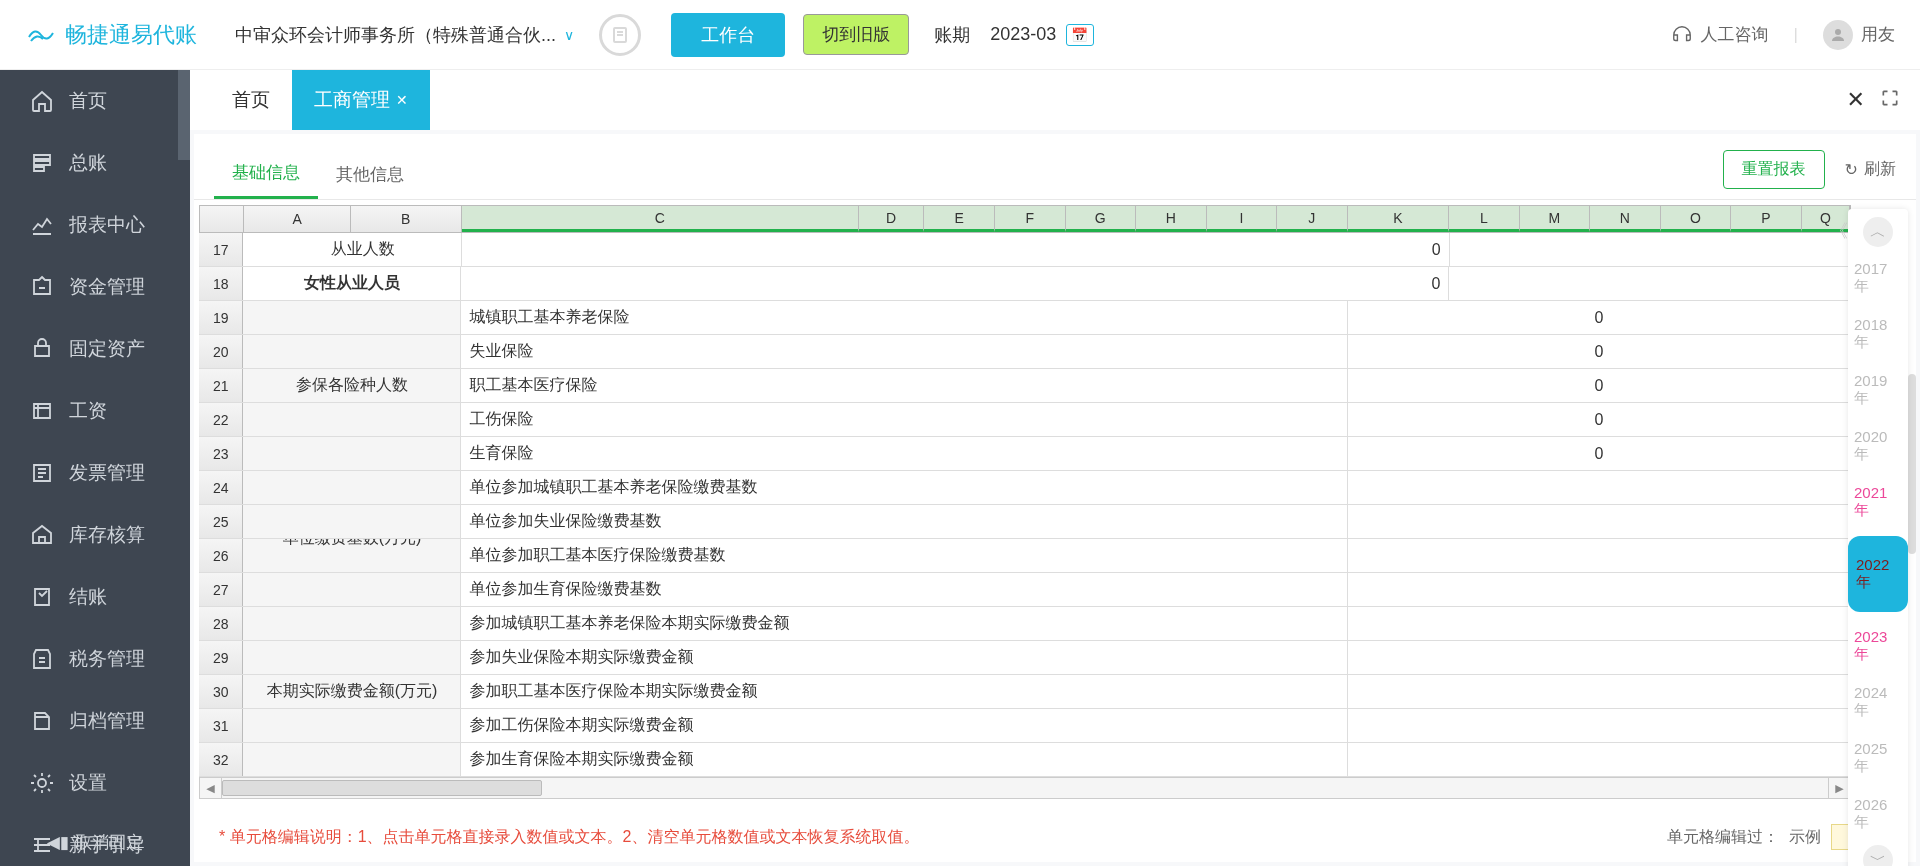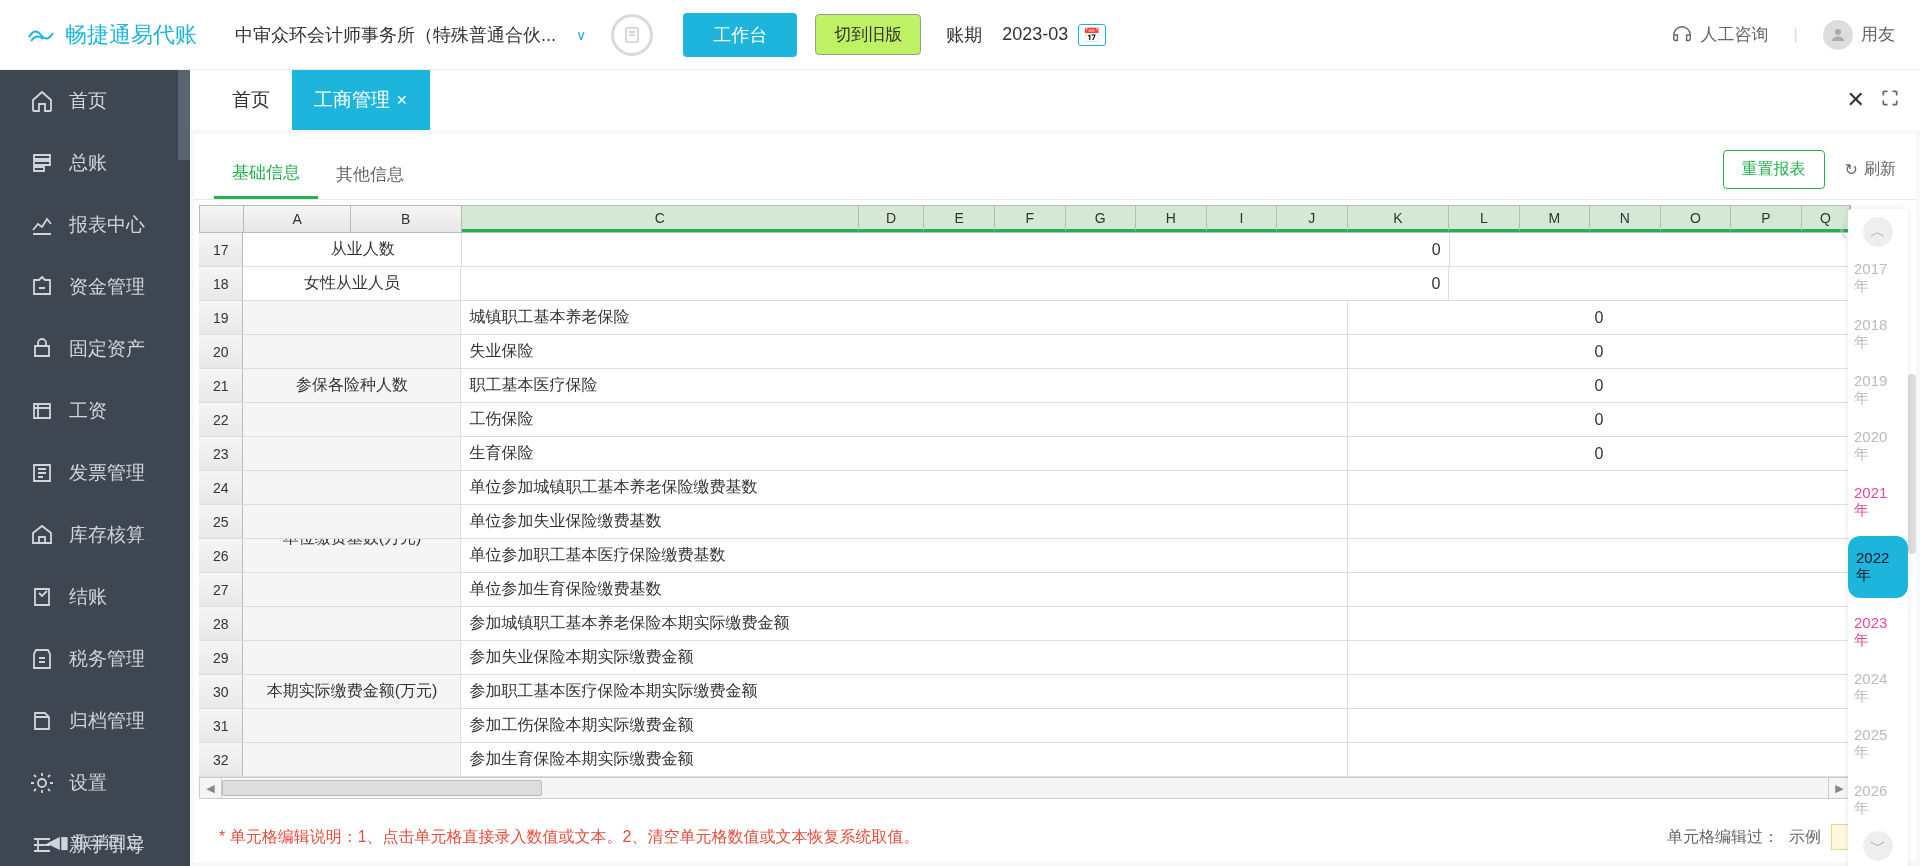--- a/index.html
+++ b/index.html
@@ -1,20 +1,20 @@
 <!DOCTYPE html>
 <html><head>
 <meta charset="utf-8">
 <style>
 *{margin:0;padding:0;box-sizing:border-box;font-family:"Microsoft YaHei","PingFang SC",sans-serif}
 body{background:#fff;overflow:hidden;width:1920px;height:866px;position:relative}
 .topbar{height:70px;display:flex;align-items:center;padding:0 25px;border-bottom:1px solid #eee}
 .logo{display:flex;align-items:center;gap:8px;color:#1eb5dd;font-size:22px;font-weight:500;width:185px}
 .logo svg{width:32px;height:32px}
-.company-select{display:flex;align-items:center;gap:20px;color:#333;font-size:18px;margin-left:25px;cursor:pointer}
+.company-select{display:flex;align-items:center;gap:8px;color:#333;font-size:18px;margin-left:25px;cursor:pointer}
 .company-select .chev{color:#1eb5dd;font-size:14px}
 .circ-icon{width:42px;height:42px;border:3px solid #d9d9d9;border-radius:50%;display:flex;align-items:center;justify-content:center;color:#d9d9d9;margin-left:25px}
 .btn-work{background:#1eb5dd;color:#fff;border:none;padding:10px 30px;font-size:18px;border-radius:4px;margin-left:30px;cursor:pointer}
 .btn-old{background:#bef264;border:1px solid #999;color:#333;padding:8px 18px;font-size:17px;border-radius:4px;margin-left:18px;cursor:pointer}
 .period-label{margin-left:25px;font-size:18px;color:#333}
 .period-val{margin-left:20px;font-size:18px;color:#333}
 .cal-icon{margin-left:10px;color:#1eb5dd;border:1px solid #1eb5dd;padding:2px 4px;border-radius:3px;font-size:14px}
 .topbar-right{margin-left:auto;display:flex;align-items:center;gap:25px;color:#666;font-size:17px}
 .topbar-right .item{display:flex;align-items:center;gap:8px;cursor:pointer}
 .avatar{width:30px;height:30px;border-radius:50%;background:#ddd;display:flex;align-items:center;justify-content:center;color:#999}
@@ -56,21 +56,21 @@
 .hscroll{height:22px;background:#f5f5f5;border:1px solid #ccc;position:relative}
 .hscroll-thumb{position:absolute;left:22px;top:2px;height:16px;width:320px;background:#ddd;border:1px solid #bbb;border-radius:2px}
 .hscroll-arr{position:absolute;top:0;width:22px;height:100%;display:flex;align-items:center;justify-content:center;color:#888;font-size:11px}
 .hscroll-arr.l{left:0;border-right:1px solid #ccc}
 .hscroll-arr.r{right:0;border-left:1px solid #ccc}
 
 .year-panel{position:absolute;right:8px;top:75px;width:60px;background:#fff;display:flex;flex-direction:column;align-items:center;gap:0;box-shadow:0 0 6px rgba(0,0,0,0.1);border-radius:4px;padding:5px 0}
 .year-arr{width:30px;height:30px;border-radius:50%;background:#eee;color:#aaa;display:flex;align-items:center;justify-content:center;font-size:16px;cursor:pointer;margin:3px 0}
 .year-item{padding:10px 6px;font-size:15px;color:#bbb;cursor:pointer}
 .year-item.near{color:#ec4899}
-.year-item.active{background:#1eb5dd;color:#0f172a;border-radius:12px;padding:13px 8px;margin:6px 0}
+.year-item.active{background:#1eb5dd;color:#7f1d1d;border-radius:12px;padding:20px 8px;margin:6px 0}
 .coll-arr{position:absolute;right:68px;top:85px;color:#ccc;font-size:18px;cursor:pointer}
 
 .footer{height:50px;display:flex;align-items:center;padding:0 25px;font-size:16px}
 .footer-note{color:#e74c3c}
 .footer-right{margin-left:auto;display:flex;align-items:center;gap:10px;color:#666}
 .example-box{width:60px;height:26px;background:#fff8dc;border:1px solid #e8d888}
 
 .vscroll-ind{position:absolute;right:0;top:240px;width:8px;height:180px;background:#ddd;border-radius:4px}
 </style>
 </head>
@@ -261,21 +261,21 @@
           <div class="row">
             <div class="row-h">17</div>
             <div class="cell center" style="width: 225px; position: relative; padding-left: 29px;">
               <span>从业人数</span>
             </div>
             <div class="cell right" style="width: 1022px;">0</div>
             <div class="cell" style="width: 415px;"></div>
           </div>
           <div class="row">
             <div class="row-h">18</div>
-            <div class="cell center" style="width: 225px; position: relative;">
+            <div class="cell center" style="width: 225px; position: relative; font-weight: bold;">
               <span>女性从业人员</span>
             </div>
             <div class="cell right" style="width: 1022px;">0</div>
             <div class="cell" style="width: 415px;"></div>
           </div>
           <div class="row">
             <div class="row-h">19</div>
             <div class="cell center gray" style="width: 225px; position: relative; border-bottom: none; border-right: 1px solid rgb(221, 221, 221);"></div>
             <div class="cell" style="width: 917px;">城镇职工基本养老保险</div>
             <div class="cell center" style="width: 520px;">0</div>

